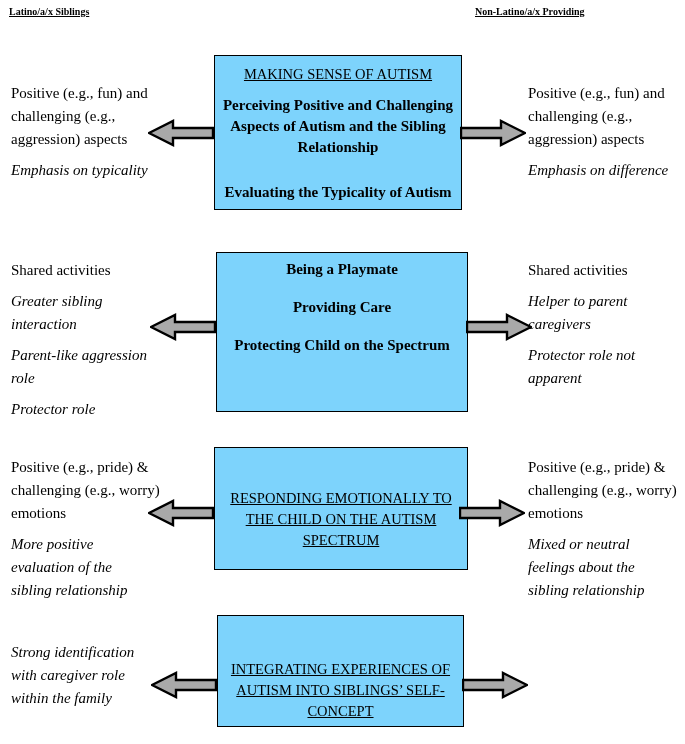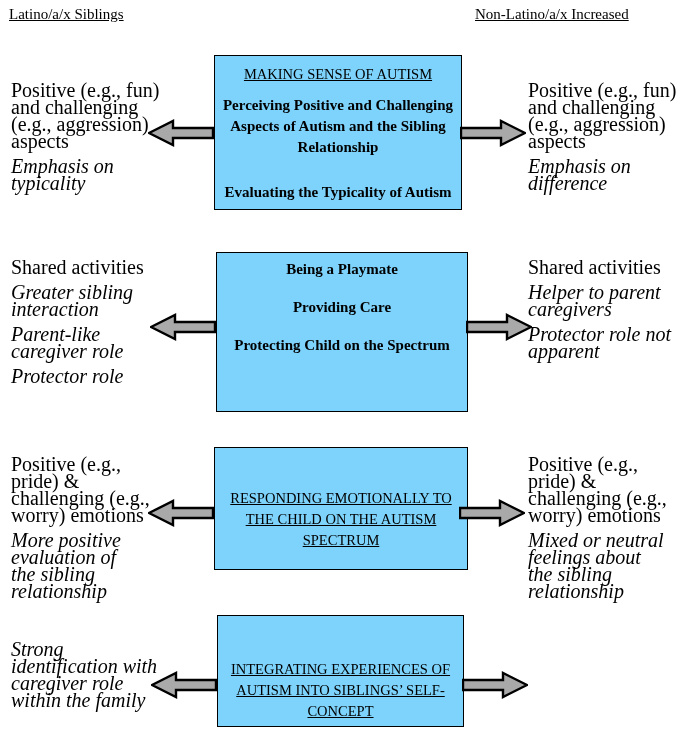--- a/index.html
+++ b/index.html
@@ -1,39 +1,39 @@
 <!DOCTYPE html>
 <html><head>
 <meta charset="utf-8">
 <style>
   html,body{margin:0;padding:0;background:#fff;}
   .page{
     position:relative;width:685px;height:744px;background:#ffffff;
     font-family:"Liberation Serif","DejaVu Serif",serif;color:#000;overflow:hidden;
   }
-  .hdr{position:absolute;font-size:15px;text-decoration:underline;white-space:nowrap;}
-  .txt{position:absolute;font-size:20px;line-height:17px;font-family:Liberation Serif, serif;}
+  .hdr{position:absolute;font-size:10px;text-decoration:underline;white-space:nowrap;font-weight:bold;}
+  .txt{position:absolute;font-size:15px;line-height:23px;font-family:Liberation Serif, serif;}
   .txt p{margin:0 0 8px 0;}
   .txt p.it{font-style:italic;}
   .box{
     position:absolute;border:1.5px solid #000;box-sizing:border-box;
     text-align:center;background:#7dd3fc;
   }
   .box .ttl{margin:0;font-size:14.5px;line-height:21px;text-decoration:underline;}
   .box .sub{margin:0;font-size:15px;line-height:21px;font-weight:bold;}
   .arr{position:absolute;display:block;}
   .arr polygon{fill:#a9a9a9;stroke:#000;stroke-width:2.4;stroke-linejoin:miter;}
 </style>
 </head>
 <body>
 
 <div class="page">
 
   <div class="hdr" style="left:9px;top:6px;">Latino/a/x Siblings</div>
-  <div class="hdr" style="left:475px;top:6px;">Non-Latino/a/x Increased</div>
+  <div class="hdr" style="left:475px;top:6px;">Non-Latino/a/x Providing</div>
 
   <div class="txt" style="left:11px;top:82px;width:160px;">
     <p>Positive (e.g., fun) and challenging (e.g., aggression) aspects</p>
     <p class="it">Emphasis on typicality</p>
   </div>
 
   <svg class="arr" style="left:148px;top:119px;" width="66" height="28" viewBox="0 0 66 28">
     <polygon points="1,14 25,2 25,9 65,9 65,19 25,19 25,26" fill="#a9a9a9"></polygon>
   </svg>
 
@@ -48,21 +48,21 @@
   </svg>
 
   <div class="txt" style="left:528px;top:82px;width:152px;">
     <p>Positive (e.g., fun) and challenging (e.g., aggression) aspects</p>
     <p class="it">Emphasis on difference</p>
   </div>
 
   <div class="txt" style="left:11px;top:259px;width:150px;">
     <p>Shared activities</p>
     <p class="it">Greater sibling interaction</p>
-    <p class="it">Parent-like caregiver role</p>
+    <p class="it">Parent-like aggression role</p>
     <p class="it">Protector role</p>
   </div>
 
   <svg class="arr" style="left:150px;top:313px;" width="66" height="28" viewBox="0 0 66 28">
     <polygon points="1,14 25,2 25,9 65,9 65,19 25,19 25,26" fill="#a9a9a9"></polygon>
   </svg>
 
   <div class="box" style="left:216px;top:252px;width:252px;height:160px;padding:6px 4px 0 4px;">
     <p class="sub" style="margin-bottom:17px;">Being a Playmate</p>
     <p class="sub" style="margin-bottom:17px;">Providing Care</p>

